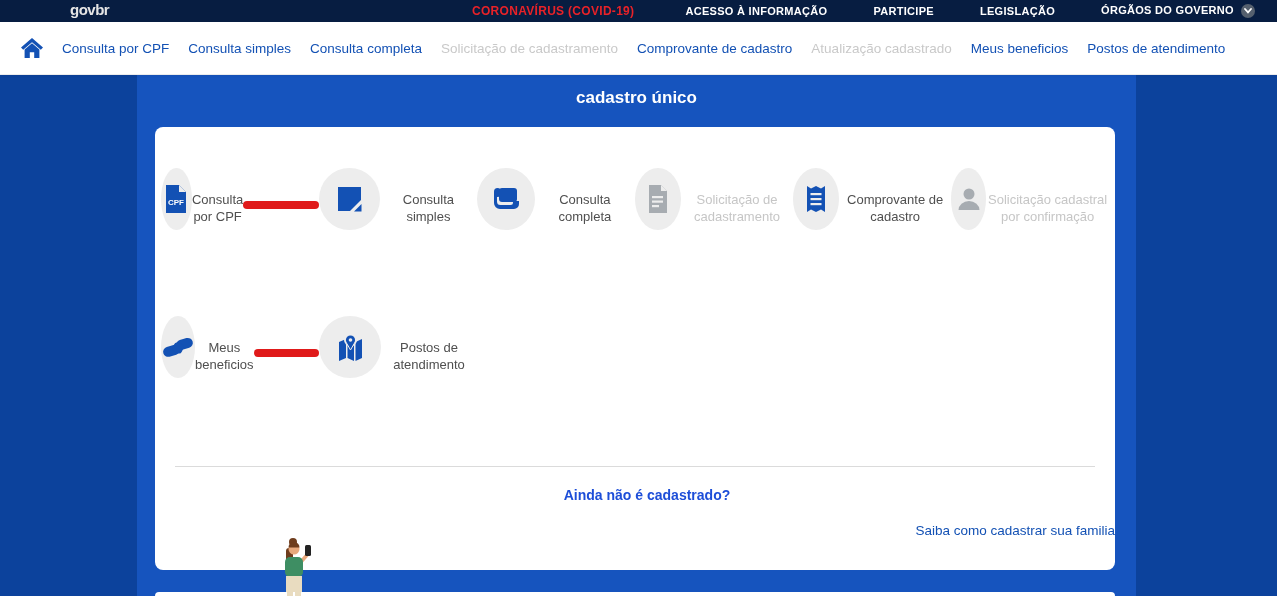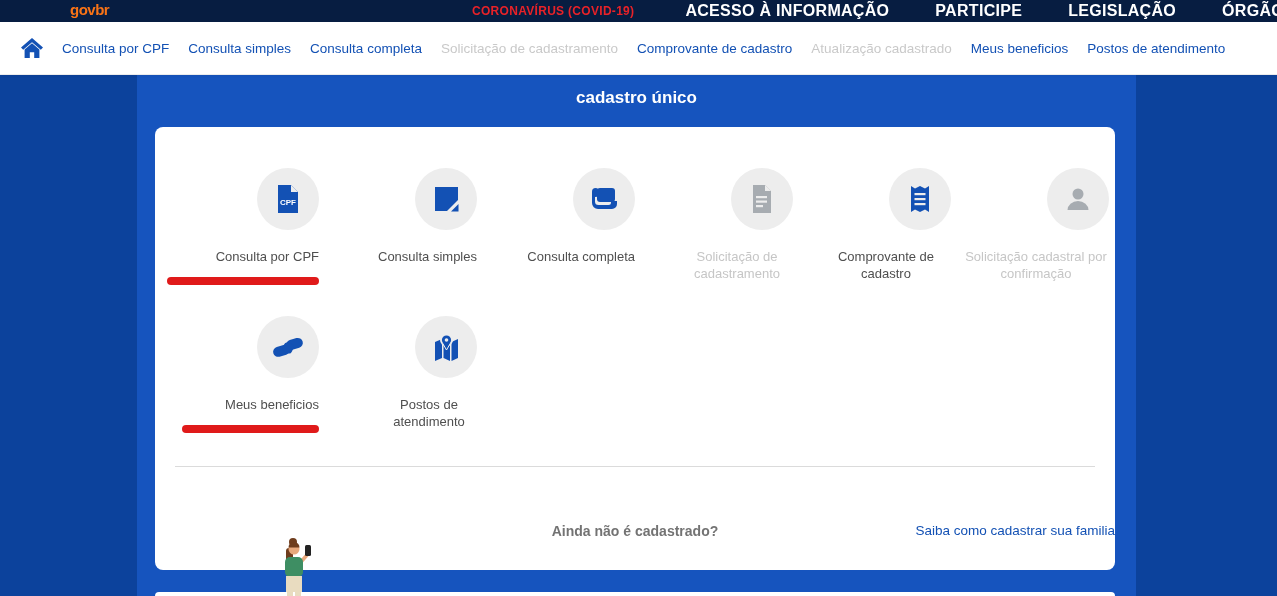--- a/index.html
+++ b/index.html
@@ -1,23 +1,23 @@
 <!DOCTYPE html>
 <html><head>
 <meta charset="utf-8">
 <style>
   * { margin:0; padding:0; box-sizing:border-box; }
   html,body { width:1277px; height:596px; overflow:hidden; }
   body { font-family:"Liberation Sans", sans-serif; position:relative; background:#0C429C; }
 
   
   .topbar { position:absolute; top:0; left:0; width:1277px; height:22px; background:#071D41; z-index:10; }
-  .logo { position:absolute; left:70px; top:1px; color:#f97316; font-size:15px; font-weight:bold; letter-spacing:-0.5px; cursor:pointer; }
+  .logo { position:absolute; left:70px; top:1px; color:#e5e5e5; font-size:15px; font-weight:bold; letter-spacing:-0.5px; cursor:pointer; }
   .topbar-menu { position:absolute; left:462px; top:0; right:30px; height:22px; display:flex; align-items:center; }
-  .topbar-item { color:#fff; font-size:16px; font-weight:bold; letter-spacing:0.3px; white-space:nowrap; padding:0 23px; cursor:pointer; }
+  .topbar-item { color:#fff; font-size:11px; font-weight:bold; letter-spacing:0.3px; white-space:nowrap; padding:0 23px; cursor:pointer; }
   .topbar-item.covid { color:#E82228; font-size:12px; padding-left:10px; padding-right:28px; }
   .topbar-sep { width:1px; height:13px; background:rgba(255,255,255,0.28); }
   .gov-dropdown { display:flex; align-items:flex-start; gap:7px; }
   .chev-circle { width:14px; height:14px; border-radius:50%; background:#55606E; display:inline-flex; align-items:center; justify-content:center; }
 
   
   .navbar { position:absolute; top:22px; left:0; width:1277px; height:53px; background:#fff; border-bottom:1px solid #ececec; box-shadow:0 1px 3px rgba(0,0,0,0.06); display:flex; align-items:center; z-index:9; }
   .home-btn { margin-left:21px; display:flex; align-items:center; cursor:pointer; }
   .nav-links { display:flex; align-items:center; margin-left:19px; gap:19px; }
   .nav-link { font-size:13.5px; color:#1351B4; white-space:nowrap; cursor:pointer; }
@@ -25,33 +25,33 @@
 
   
   .content { position:absolute; top:75px; left:0; width:1277px; height:521px; background:#0C429C; }
   .inner-band { position:absolute; left:137px; top:0; width:999px; height:521px; background:#1654BE; }
   .page-title { position:absolute; top:13px; left:0; width:999px; text-align:center; color:#ffffff; font-size:17px; font-weight:bold; }
 
   
   .card { position:absolute; left:18px; top:52px; width:960px; height:443px; background:#fff; border-radius:8px; z-index:2; }
   .tiles-row { position:absolute; left:6px; display:flex; }
   .row1 { top:41px; } .row2 { top:189px; }
-  .tile { width:158px; display:flex; flex-direction:column; align-items:flex-end; cursor:pointer; }
+  .tile { width:158px; display:flex; flex-direction:row; align-items:center; cursor:pointer; }
   .tile.disabled { cursor:default; }
   .circle { width:62px; height:62px; border-radius:50%; background:#EDEDED; display:flex; align-items:center; justify-content:center; }
   .tile-label { margin-top:19px; font-size:13px; line-height:1.3; text-align:center; color:#4F4F4F; max-width:146px; }
   .tile.disabled .tile-label { color:#C6C6C6; }
   .lw110 .tile-label { max-width:112px; }
   .lw130 .tile-label { max-width:130px; }
   .lw95  .tile-label { max-width:96px; }
   .red-underline { height:8px; border-radius:4px; background:#E01A1A; margin-top:11px; }
   .bar-wide { width:152px; } .bar-mid { width:137px; }
 
   .divider { position:absolute; top:339px; left:20px; width:920px; height:1px; background:#DBDBDB; }
-  .cta-question { position:absolute; top:360px; left:0; width:960px; text-align:center; font-size:14px; font-weight:bold; color:#737373;margin-top:36px; }
+  .cta-question { position:absolute; top:360px; left:12px; width:960px; text-align:center; font-size:14px; font-weight:bold; color:#1d4ed8; }
   .cta-link { position:absolute; top:396px; left:0; width:960px; text-align:right; font-size:13.5px; color:#1351B4; cursor:pointer; }
 
   .next-card { position:absolute; left:18px; top:517px; width:960px; height:4px; background:#fff; border-radius:8px 8px 0 0; z-index:2; }
 
   .illustration { position:absolute; left:139px; top:461px; width:56px; height:60px; z-index:4; }
 </style>
 </head>
 <body>
 
 <div class="topbar">

